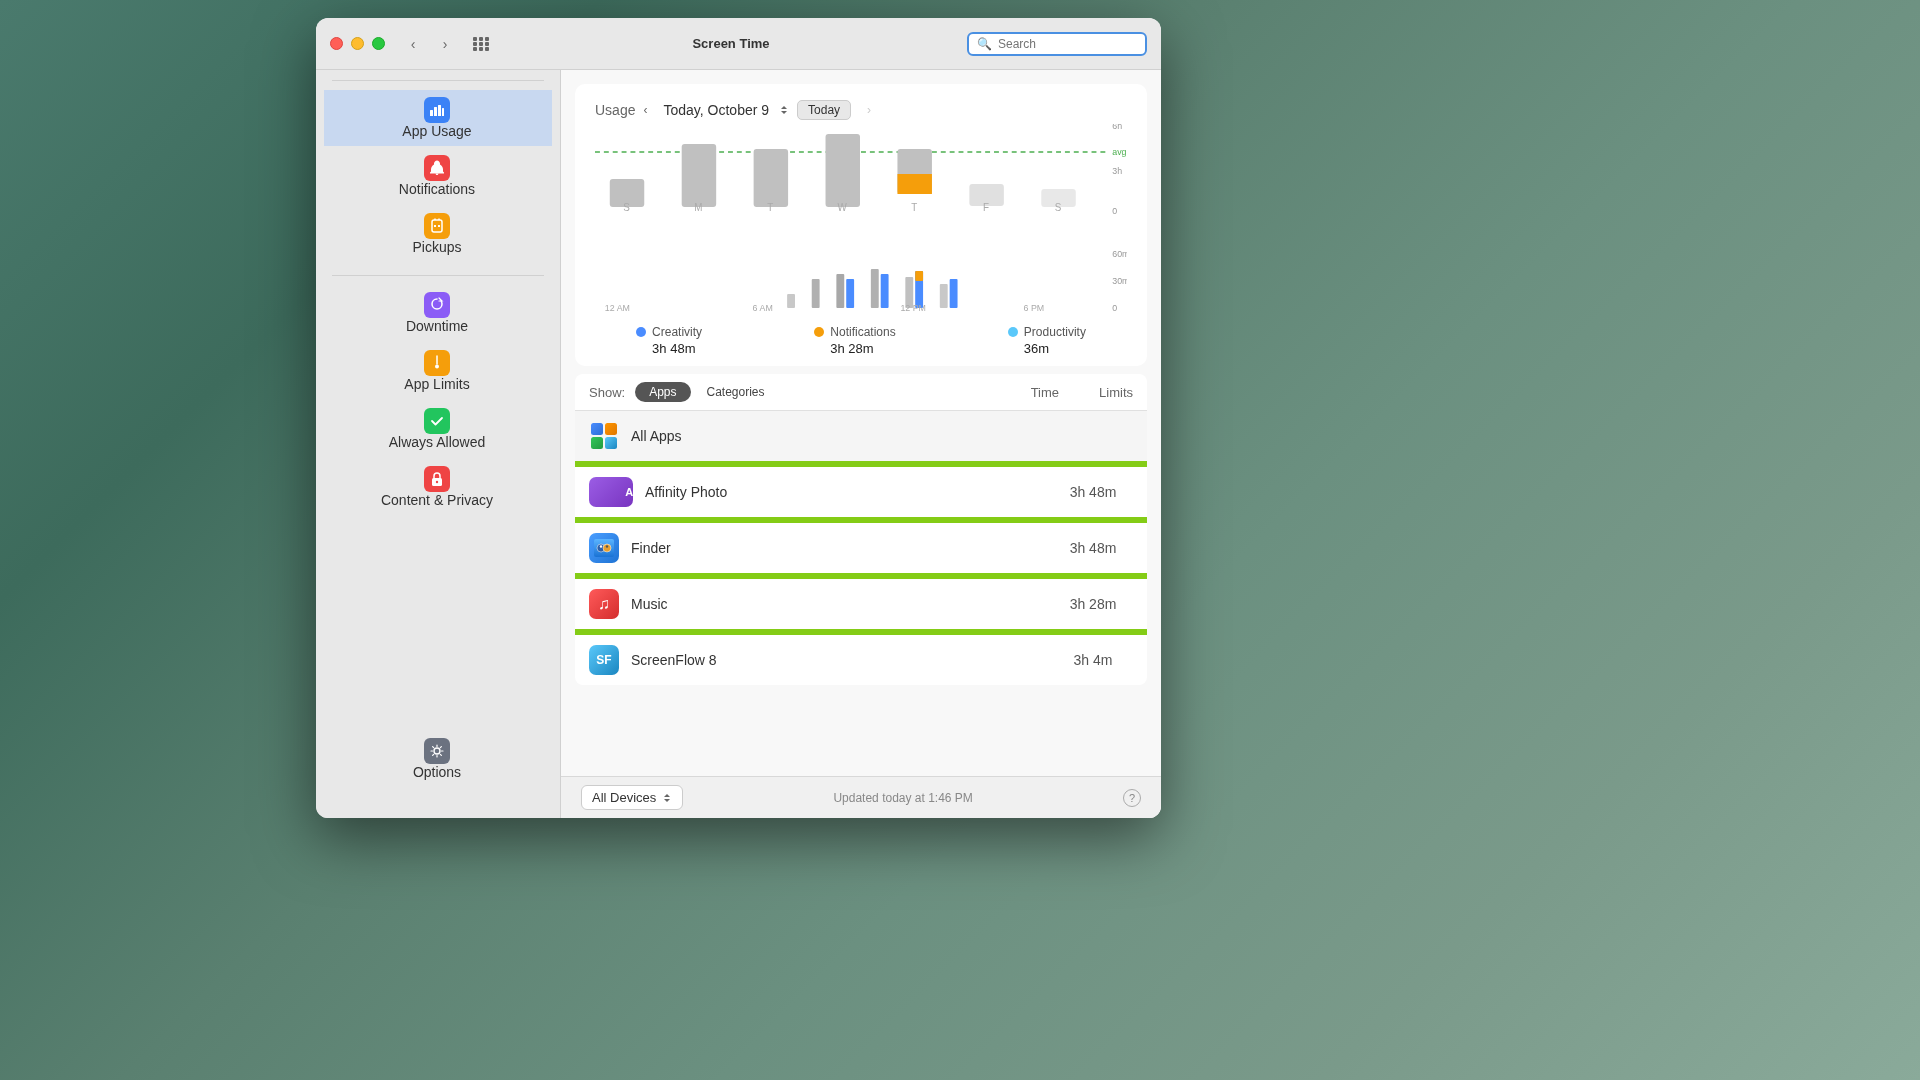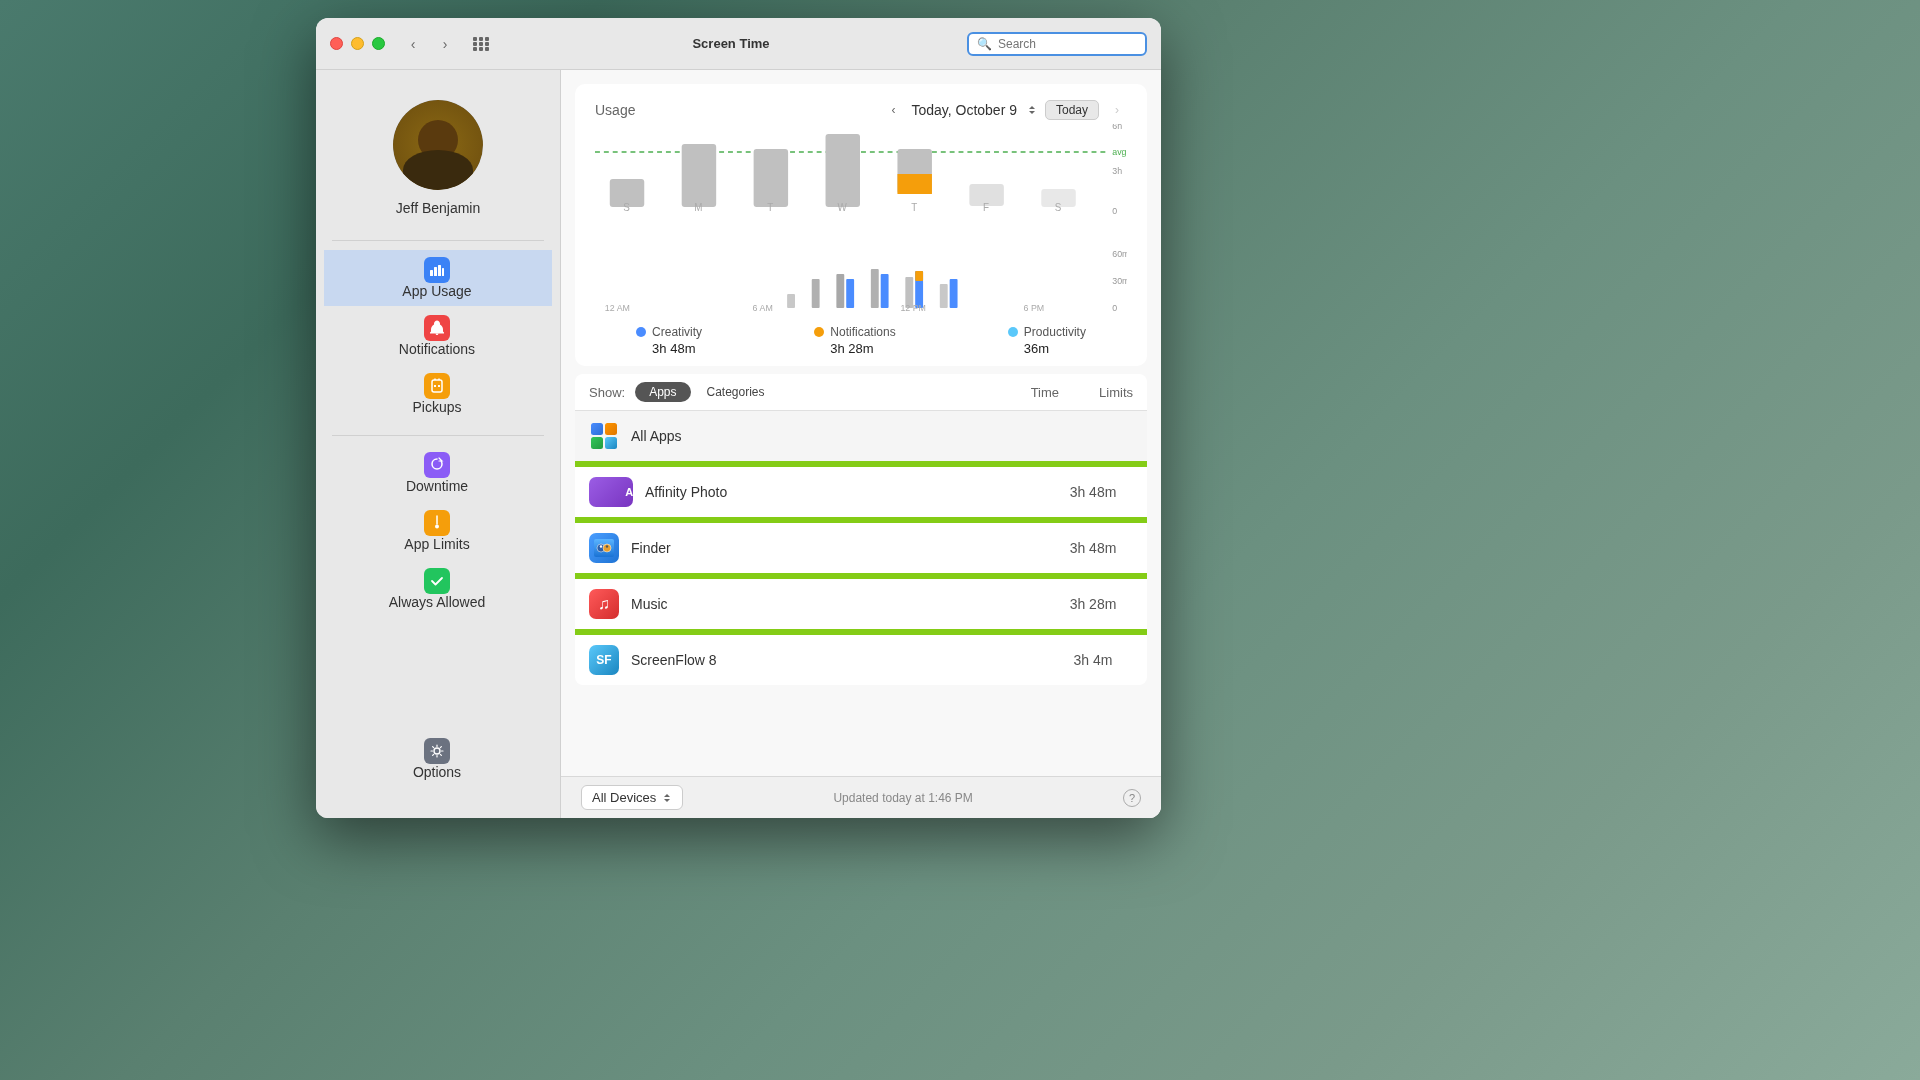--- a/index.html
+++ b/index.html
@@ -235,21 +235,20 @@
       padding: 16px 20px 10px 20px;
       background: white;
       border-radius: 10px;
       margin: 14px 14px 8px 14px;
       flex-shrink: 0;
     }
 
     .usage-header {
       display: flex;
       align-items: center;
-      justify-content: space-between;
       margin-bottom: 4px;
     }
     .usage-label {
       font-size: 14px;
       color: #666;
       font-weight: 400;
     }
     .date-nav {
       display: flex;
       align-items: center;
@@ -540,28 +539,20 @@
     <div class="window-title">Screen Time</div>
     <div class="search-box">
       <span class="search-icon-char">🔍</span>
       <input type="text" placeholder="Search" style="">
     </div>
   </div>
 
   <div class="main-content">
 
     <div class="sidebar">
-      <div class="profile-section">
-        <div class="avatar">
-          <div class="avatar-face">
-            
-          </div>
-        </div>
-        <div class="user-name">Jeff Benjamin</div>
-      </div>
 
       <div class="sidebar-divider"></div>
 
       <div class="sidebar-item active">
         <div class="sidebar-icon si-blue">
           <svg width="16" height="16" viewBox="0 0 16 16" fill="none">
             <rect x="1" y="8" width="3" height="6" fill="white" rx="0.5"></rect>
             <rect x="5" y="5" width="3" height="9" fill="white" rx="0.5"></rect>
             <rect x="9" y="3" width="3" height="11" fill="white" rx="0.5"></rect>
             <rect x="13" y="6" width="2" height="8" fill="white" rx="0.5"></rect>
@@ -610,20 +601,30 @@
         </div>
         <span class="sidebar-label">App Limits</span>
       </div>
       <div class="sidebar-item">
         <div class="sidebar-icon si-green">
           <svg width="14" height="14" viewBox="0 0 14 14" fill="none">
             <path d="M2 7L5.5 10.5L12 4" stroke="white" stroke-width="1.8" stroke-linecap="round" stroke-linejoin="round" fill="none"></path>
           </svg>
         </div>
         <span class="sidebar-label">Always Allowed</span>
+      </div>
+      <div class="sidebar-item">
+        <div class="sidebar-icon si-red2">
+          <svg width="12" height="15" viewBox="0 0 12 15" fill="none">
+            <rect x="1" y="6" width="10" height="8" rx="1.5" fill="white"></rect>
+            <path d="M3 6V4C3 2.3 4.3 1 6 1C7.7 1 9 2.3 9 4V6" stroke="white" stroke-width="1.5" fill="none" stroke-linecap="round"></path>
+            <circle cx="6" cy="10" r="1.2" fill="#ef4444"></circle>
+          </svg>
+        </div>
+        <span class="sidebar-label">Content &amp; Privacy</span>
       </div>
 
       <div class="options-section">
         <div class="sidebar-item">
           <div class="sidebar-icon si-gray">
             <svg width="14" height="14" viewBox="0 0 14 14" fill="none">
               <circle cx="7" cy="7" r="3" stroke="white" stroke-width="1.4" fill="none"></circle>
               <path d="M7 1V2.5M7 11.5V13M1 7H2.5M11.5 7H13M2.6 2.6L3.7 3.7M10.3 10.3L11.4 11.4M11.4 2.6L10.3 3.7M3.7 10.3L2.6 11.4" stroke="white" stroke-width="1.2" stroke-linecap="round"></path>
             </svg>
           </div>

